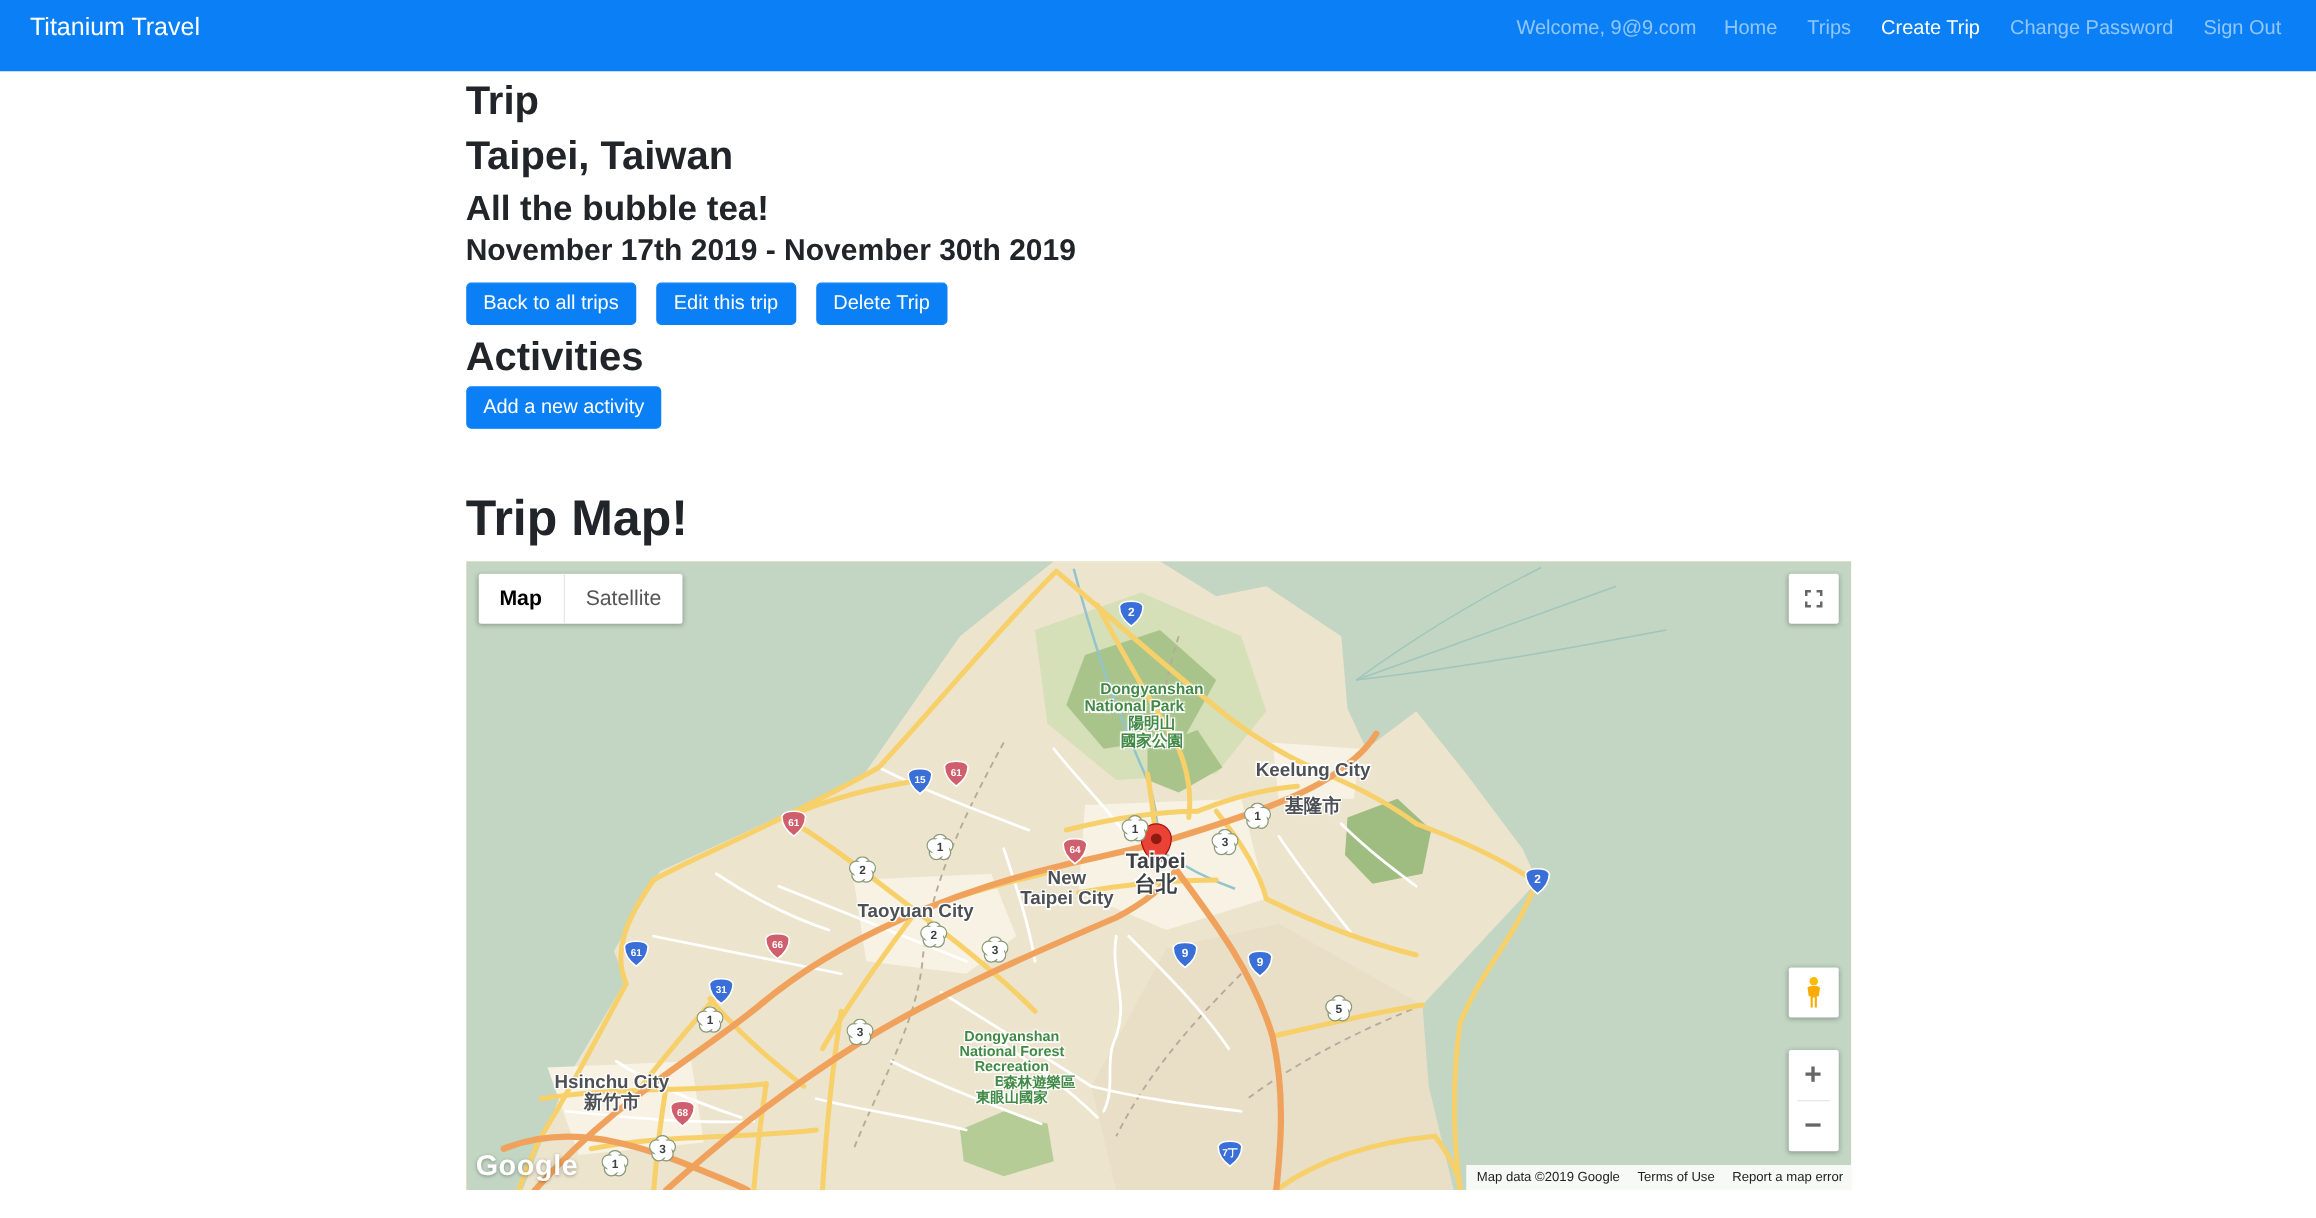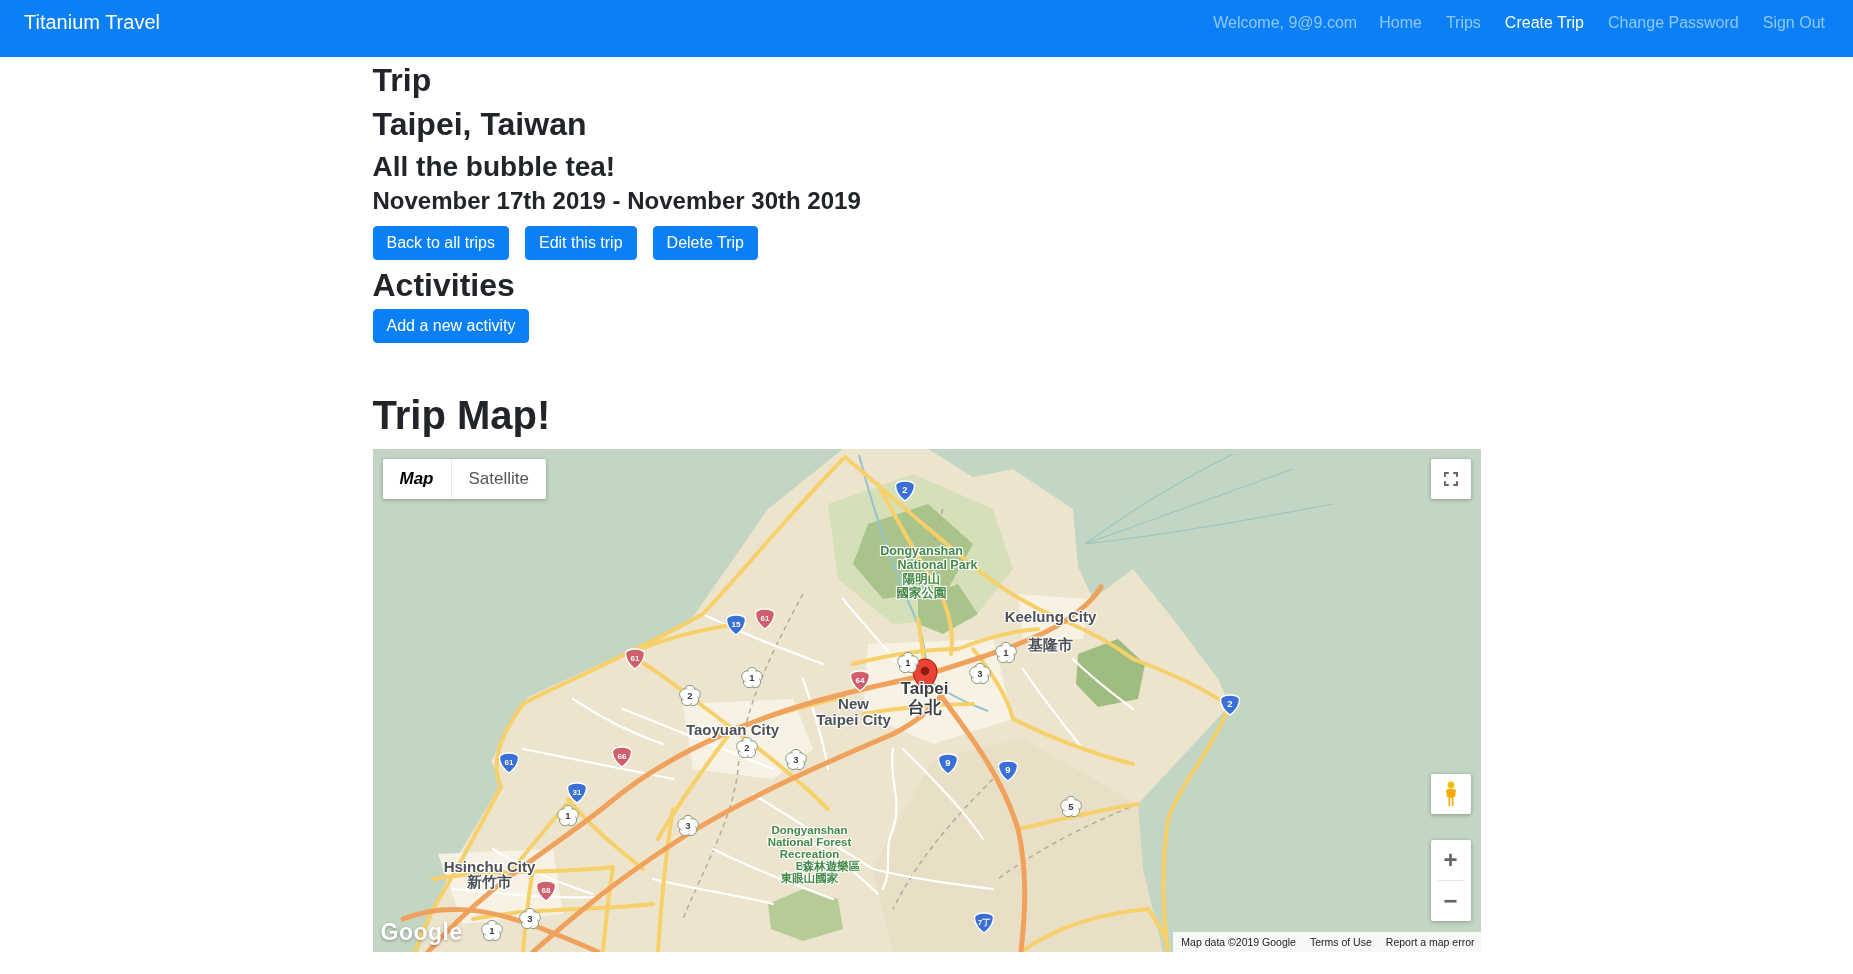--- a/index.html
+++ b/index.html
@@ -51,21 +51,21 @@
   .mlabel.city-lg { font-size:17px;  font-weight:700; color:#3c4043; }
   .mlabel.park    { font-size:12.5px;font-weight:700; color:#418a46; }
   .mlabel.park-sm { font-size:11.5px;font-weight:700; color:#418a46; }
   .shield { position:absolute; width:22px; height:22px; transform:translate(-50%,-50%); }
   
   .gm-ctl { position:absolute; background:#fff; border-radius:2px; box-shadow:0 1px 4px rgba(0,0,0,.3); }
   .maptype { left:10px; top:10px; height:40px; display:flex; align-items:stretch; }
   .maptype button {
     background:none; border:none; font-family:inherit; font-size:17px; padding:0 17px; cursor:pointer; color:#565656;
   }
-  .maptype button.sel { font-weight:700; color:#000;font-style:italic; }
+  .maptype button.sel { font-weight:700; color:#000; }
   .maptype button + button { border-left:1px solid #e6e6e6; }
   .fullscreen { right:10px; top:10px; width:40px; height:40px; display:flex; align-items:center; justify-content:center; cursor:pointer; }
   .pegman { right:10px; top:325px; width:40px; height:40px; display:flex; align-items:center; justify-content:center; cursor:pointer; }
   .zoomctl { right:10px; top:391px; width:40px; height:81px; display:flex; flex-direction:column; }
   .zoomctl button {
     flex:1; background:none; border:none; font-size:24px; font-weight:700; color:#666; cursor:pointer; line-height:1;
   }
   .zoomctl .zdiv { height:1px; background:#e6e6e6; margin:0 7px; }
   .glogo {
     position:absolute; left:8px; bottom:6px; color:#fff; font-size:23px; font-weight:700; letter-spacing:.5px;
@@ -211,21 +211,21 @@
       </g>
 
       <g class="marker-g">
         <path d="M552,247 C548,237 540,232.5 540,222 A12,12 0 1 1 564,222 C564,232.5 556,237 552,247 Z" fill="#ea4335" stroke="#a50e0e" stroke-width="1"></path>
         <circle cx="552" cy="222" r="4.3" fill="#8e1b10"></circle>
       </g>
     </svg>
 
     <div id="map-labels">
         <span class="mlabel park" style="left: 549px; top: 102px;">Dongyanshan</span>
-        <span class="mlabel park" style="left: 549px; top: 116px; padding-left: 32px;">National Park</span>
+        <span class="mlabel park" style="left: 519px; top: 116px; padding-left: 32px;">National Park</span>
         <span class="mlabel park" style="left: 549px; top: 130px;">陽明山</span>
         <span class="mlabel park" style="left: 549px; top: 144px;">國家公園</span>
         <span class="mlabel city" style="left: 678px; top: 167px;">Keelung City</span>
         <span class="mlabel city" style="left: 678px; top: 196px;">基隆市</span>
         <span class="mlabel city-lg" style="left: 552px; top: 240px;">Taipei</span>
         <span class="mlabel city-lg" style="left: 552px; top: 258px;">台北</span>
         <span class="mlabel city" style="left: 481px; top: 254px;">New</span>
         <span class="mlabel city" style="left: 481px; top: 270px;">Taipei City</span>
         <span class="mlabel city" style="left: 360px; top: 280px;">Taoyuan City</span>
         <span class="mlabel city" style="left: 117px; top: 417px;">Hsinchu City</span>

